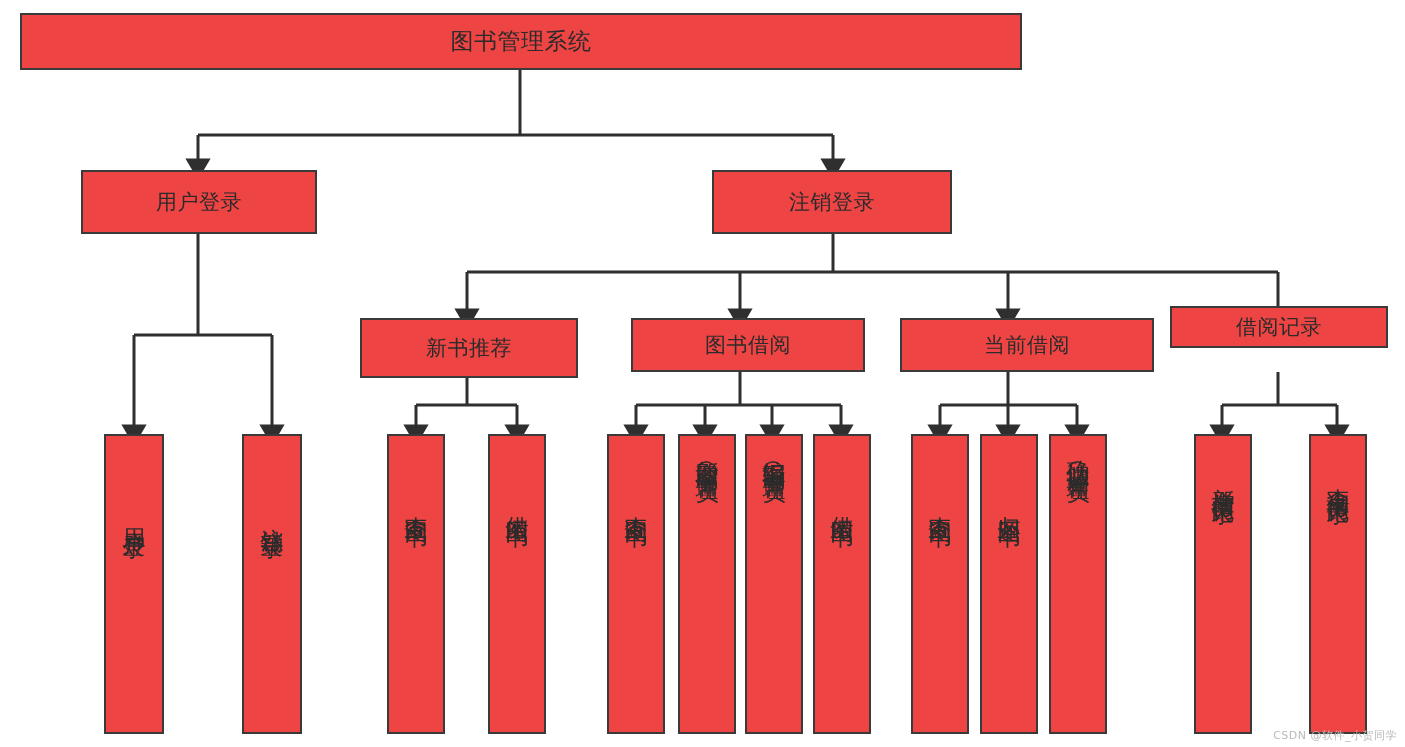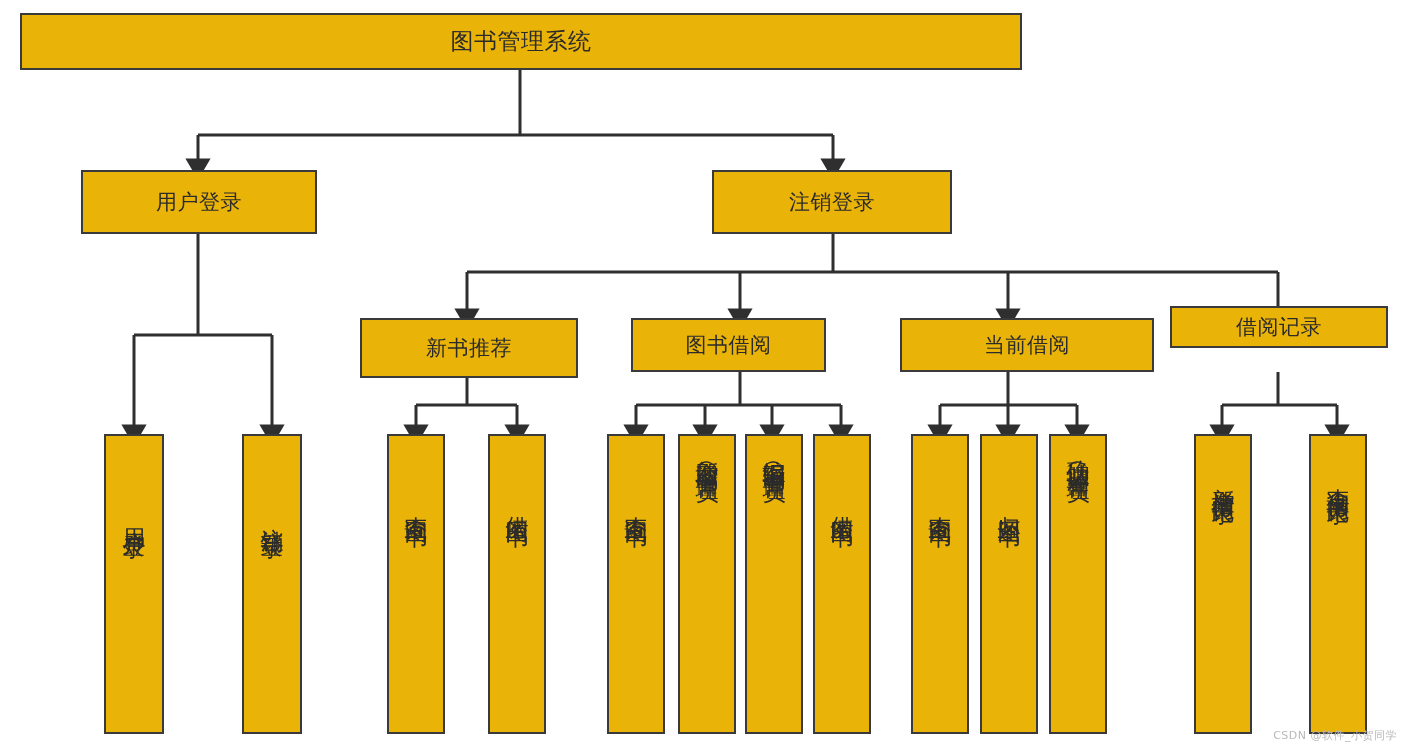--- a/index.html
+++ b/index.html
@@ -21,21 +21,21 @@
     position: absolute;
     left: 0;
     top: 0;
     width: 1405px;
     height: 747px;
     pointer-events: none;
   }
   .node {
     position: absolute;
     box-sizing: border-box;
-    background: #eab308;
+    background: #ef4444;
     border: 2px solid #3a3a3a;
     display: flex;
     align-items: center;
     justify-content: center;
     color: #2b2b2b;
     z-index: 2;
   }
   .node .label {
     display: block;
     text-align: center;
@@ -140,21 +140,21 @@
   </div>
 
   <div class="node horiz" style="left:712px; top:170px; width:240px; height:64px;">
     <span class="label">注销登录</span>
   </div>
 
   <div class="node horiz" style="left:360px; top:318px; width:218px; height:60px;">
     <span class="label">新书推荐</span>
   </div>
 
-  <div class="node horiz" style="left:631px; top:318px; width:195px; height:54px;">
+  <div class="node horiz" style="left:631px; top:318px; width:234px; height:54px;">
     <span class="label">图书借阅</span>
   </div>
 
   <div class="node horiz" style="left:900px; top:318px; width:254px; height:54px;">
     <span class="label">当前借阅</span>
   </div>
 
   <div class="node horiz" style="left:1170px; top:306px; width:218px; height:42px;">
     <span class="label">借阅记录</span>
   </div>

